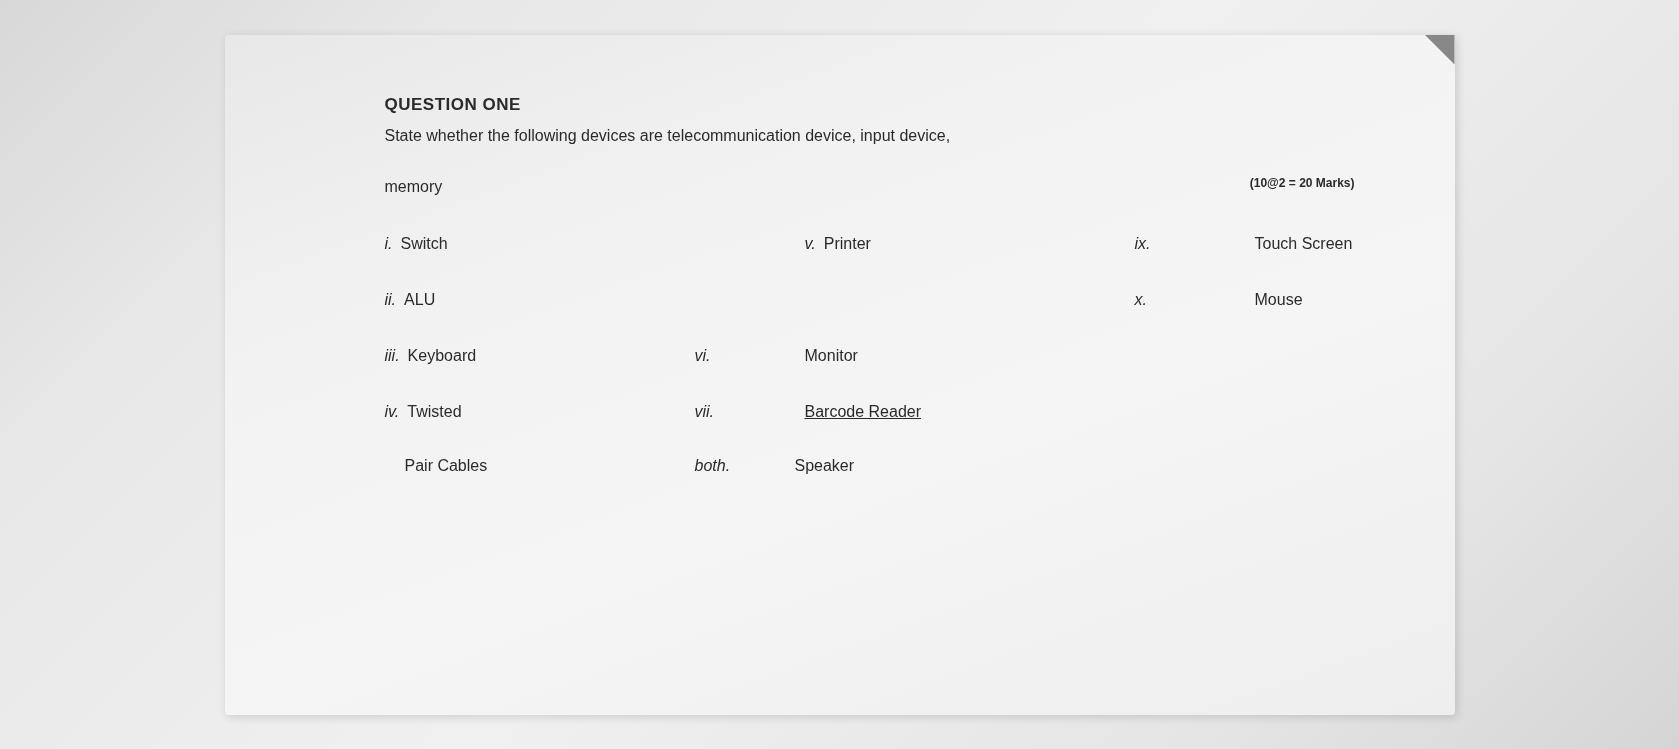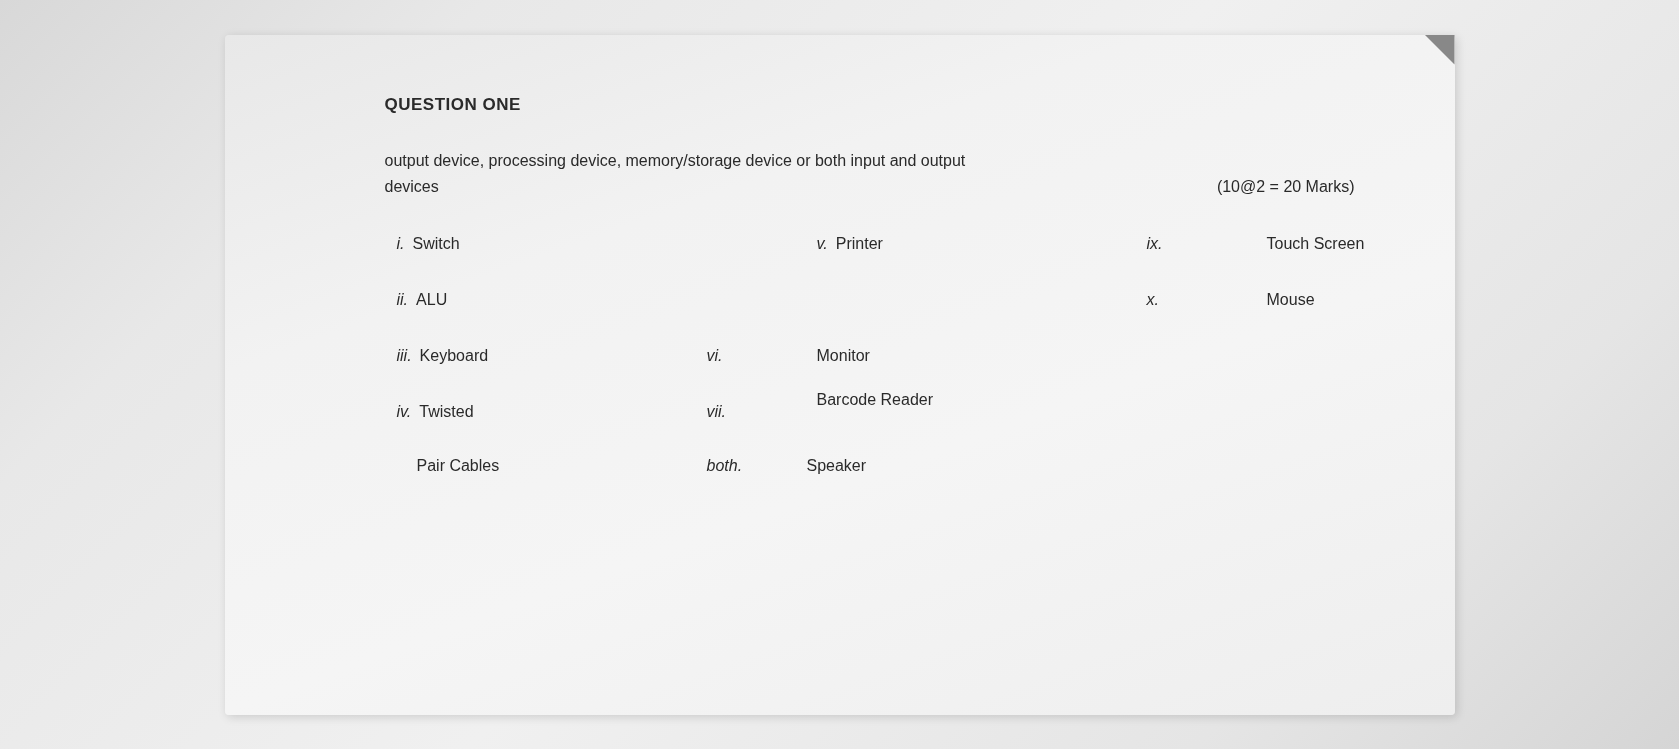--- a/index.html
+++ b/index.html
@@ -42,22 +42,22 @@
     .question-body {
       font-size: 16px;
       color: #2a2a2a;
       line-height: 1.6;
       font-family: 'Arial', sans-serif;
       font-weight: 500;
       max-width: 1150px;
     }
 
     .marks {
-      font-weight: normal;
-      font-size: 16px;
+      font-weight: bold;
+      font-size: 12px;
     }
 
     
     .corner-tag {
       position: absolute;
       top: 0;
       right: 0;
       width: 30px;
       height: 30px;
       background: #888;
@@ -66,27 +66,27 @@
   </style>
 </head>
 <body>
 
 <div class="page-container">
   <div class="corner-tag"></div>
 
   <div class="question-title">QUESTION ONE</div>
 
   <div class="question-body">
+    <span>State whether the following devices are telecommunication device, input device,</span><br>
     <br>
-    <span>output device, processing device, memory/storage device or both input and output</span><br>
-    <span>devices</span>
+    <span>memory</span>
     <span style="float:right; margin-right: 20px;" class="marks">(10@2 = 20 Marks)</span>
   </div>
 
-  <div style="margin-top: 36px; font-size: 16px; color: #2a2a2a; font-family: Arial, sans-serif; font-weight: 500; position: relative; height: 320px; margin-left: 12px;">
+  <div style="margin-top: 36px; font-size: 16px; color: #2a2a2a; font-family: Arial, sans-serif; font-weight: 500; position: relative; height: 320px;">
 
     <div style="position:absolute; left:0px; top:0px;">
       <span style="font-style:italic; margin-right:8px;">i.</span><span>Switch</span>
     </div>
     <div style="position:absolute; left:420px; top:0px;">
       <span style="font-style:italic; margin-right:8px;">v.</span><span>Printer</span>
     </div>
     <div style="position:absolute; left:750px; top:0px;">
       <span style="font-style:italic;">ix.</span>
     </div>
@@ -113,21 +113,21 @@
     <div style="position:absolute; left:420px; top:112px;">
       <span>Monitor</span>
     </div>
 
     <div style="position:absolute; left:0px; top:168px;">
       <span style="font-style:italic; margin-right:8px;">iv.</span><span>Twisted</span>
     </div>
     <div style="position:absolute; left:310px; top:168px;">
       <span style="font-style:italic; margin-right:8px;">vii.</span>
     </div>
-    <div style="position:absolute; left:420px; top:156px;">
+    <div style="position:absolute; left:420px; top:168px;text-decoration:underline;">
       <span>Barcode Reader</span>
     </div>
 
     <div style="position:absolute; left:20px; top:222px;">
       <span>Pair Cables</span>
     </div>
     <div style="position:absolute; left:310px; top:222px;">
       <span style="font-style:italic; margin-right:8px;">both.</span>
     </div>
     <div style="position:absolute; left:410px; top:222px;">

